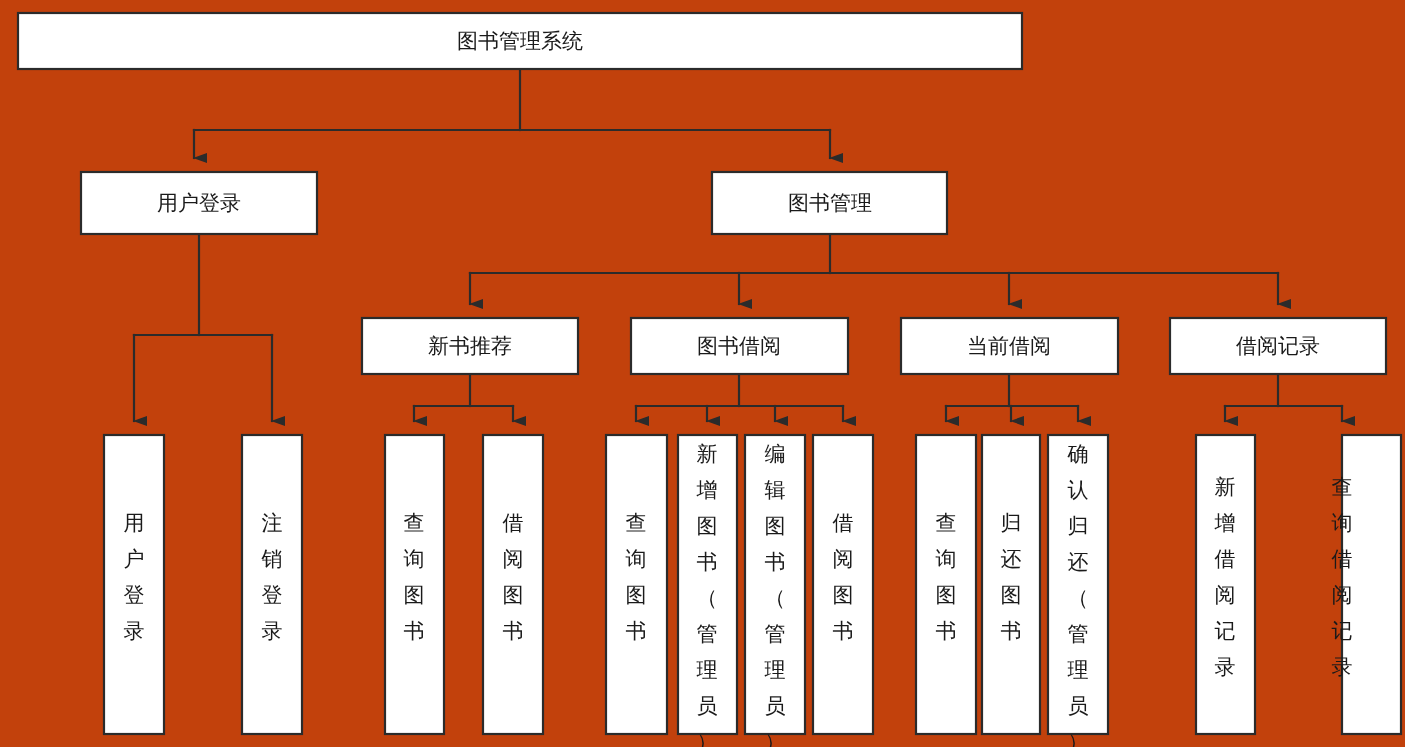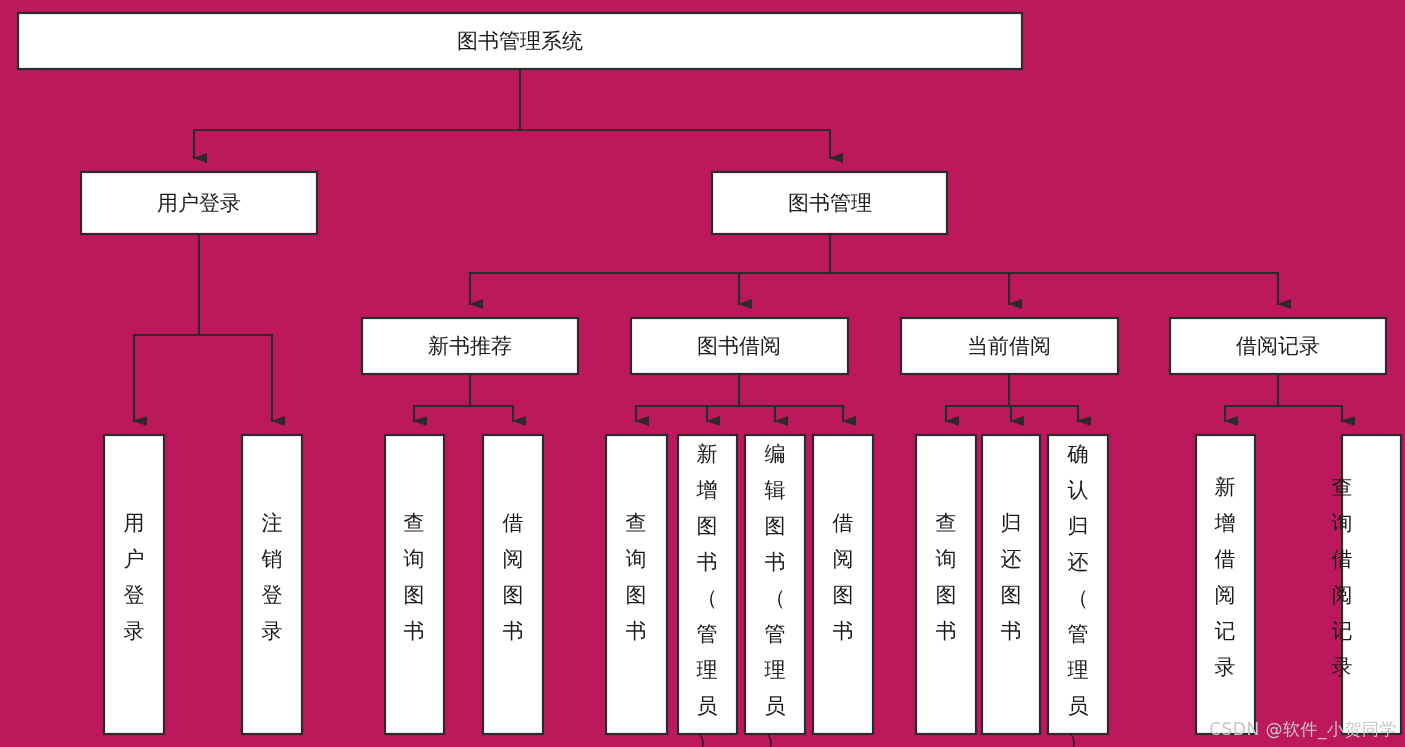--- a/index.html
+++ b/index.html
@@ -7,21 +7,21 @@
     padding: 0;
     background: #ffffff;
   }
   body {
     font-family: "DejaVu Sans", "Liberation Sans", sans-serif;
   }
   #canvas {
     position: relative;
     width: 1405px;
     height: 747px;
-    background: #be185d;
+    background: #c2410c;
     overflow: hidden;
   }
   svg.diagram {
     position: absolute;
     left: 0;
     top: 0;
     width: 1405px;
     height: 747px;
   }
   .node-rect {
@@ -212,14 +212,13 @@
       <rect class="node-rect" x="1196" y="435" width="59" height="299"></rect>
       <text class="leaf-text" x="1225"><tspan x="1225" y="494">新</tspan><tspan x="1225" y="530">增</tspan><tspan x="1225" y="566">借</tspan><tspan x="1225" y="602">阅</tspan><tspan x="1225" y="638">记</tspan><tspan x="1225" y="674">录</tspan></text>
     </g>
     <g>
       <rect class="node-rect" x="1342" y="435" width="59" height="299"></rect>
       <text class="leaf-text" x="1342"><tspan x="1342" y="494">查</tspan><tspan x="1342" y="530">询</tspan><tspan x="1342" y="566">借</tspan><tspan x="1342" y="602">阅</tspan><tspan x="1342" y="638">记</tspan><tspan x="1342" y="674">录</tspan></text>
     </g>
 
   </svg>
 
-  <div class="watermark">CSDN @软件_小贺同学</div>
 </div>
 
 </body></html>

